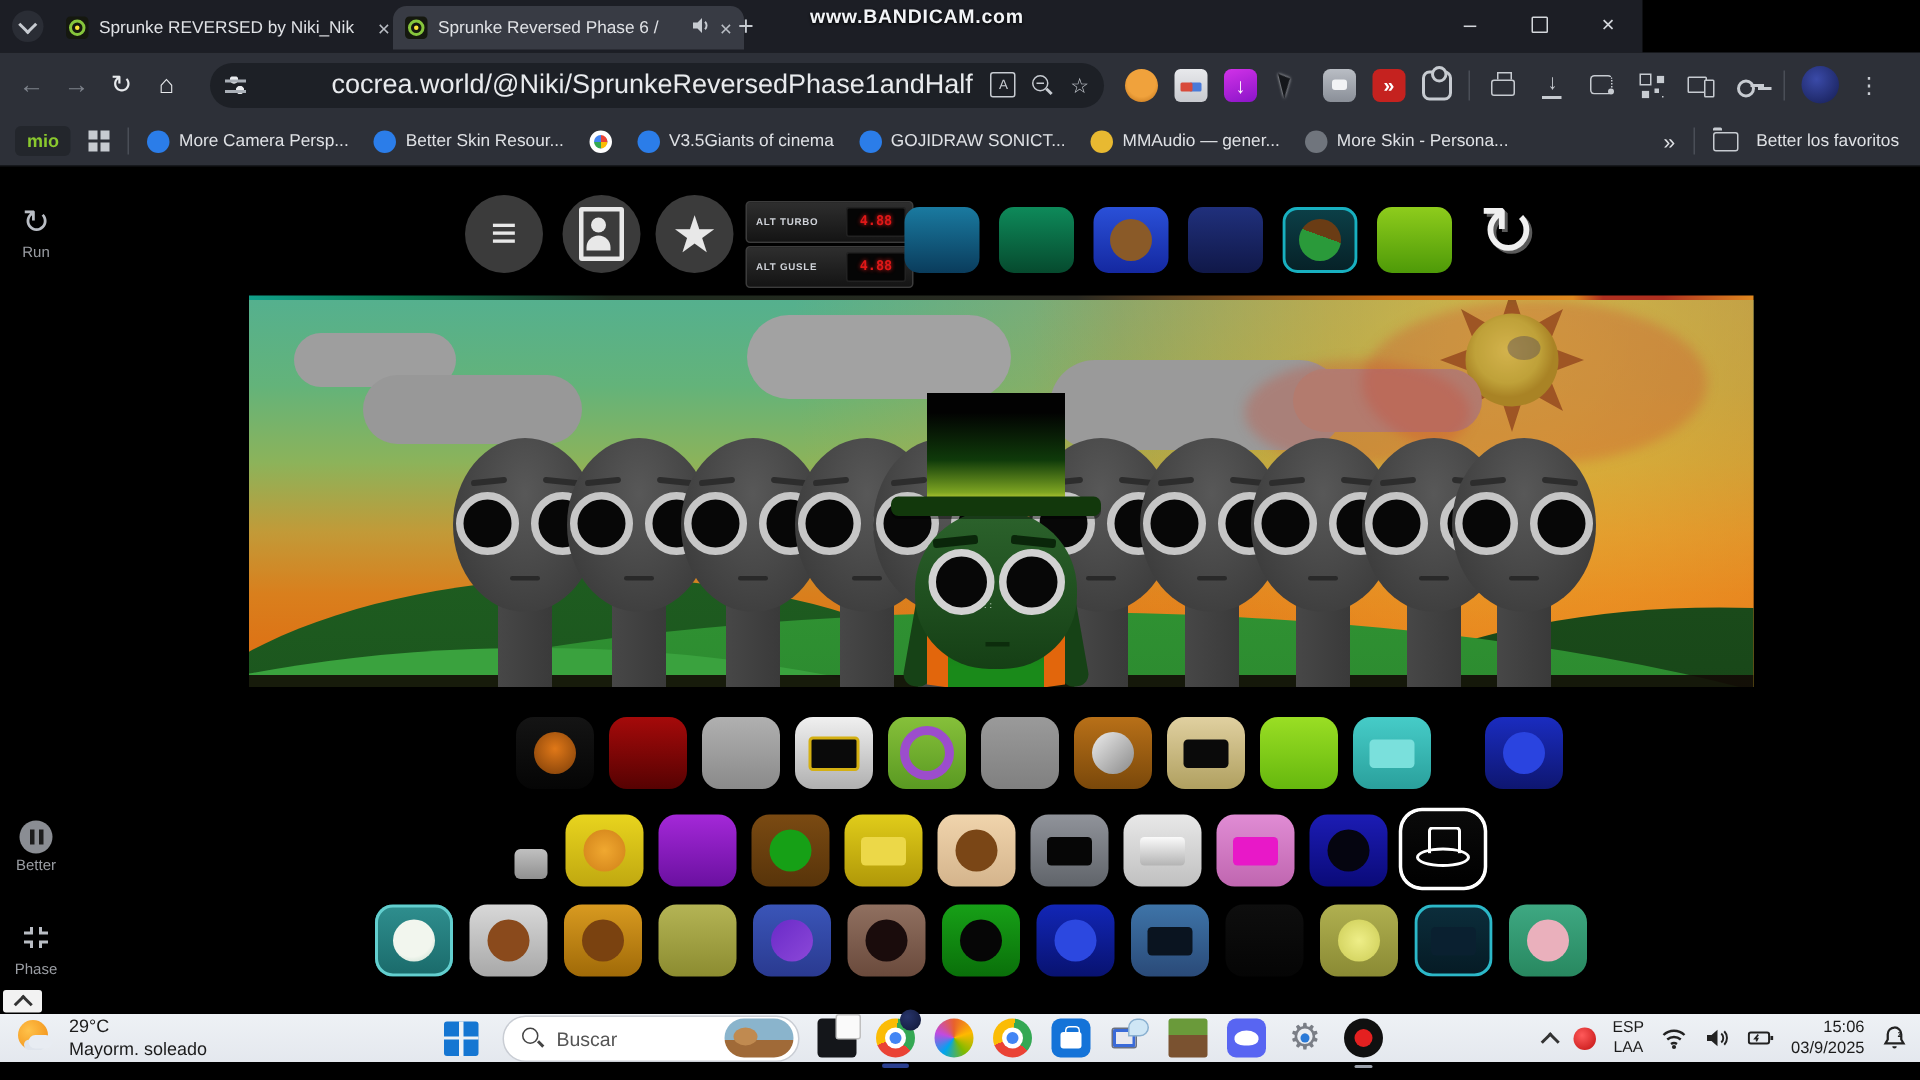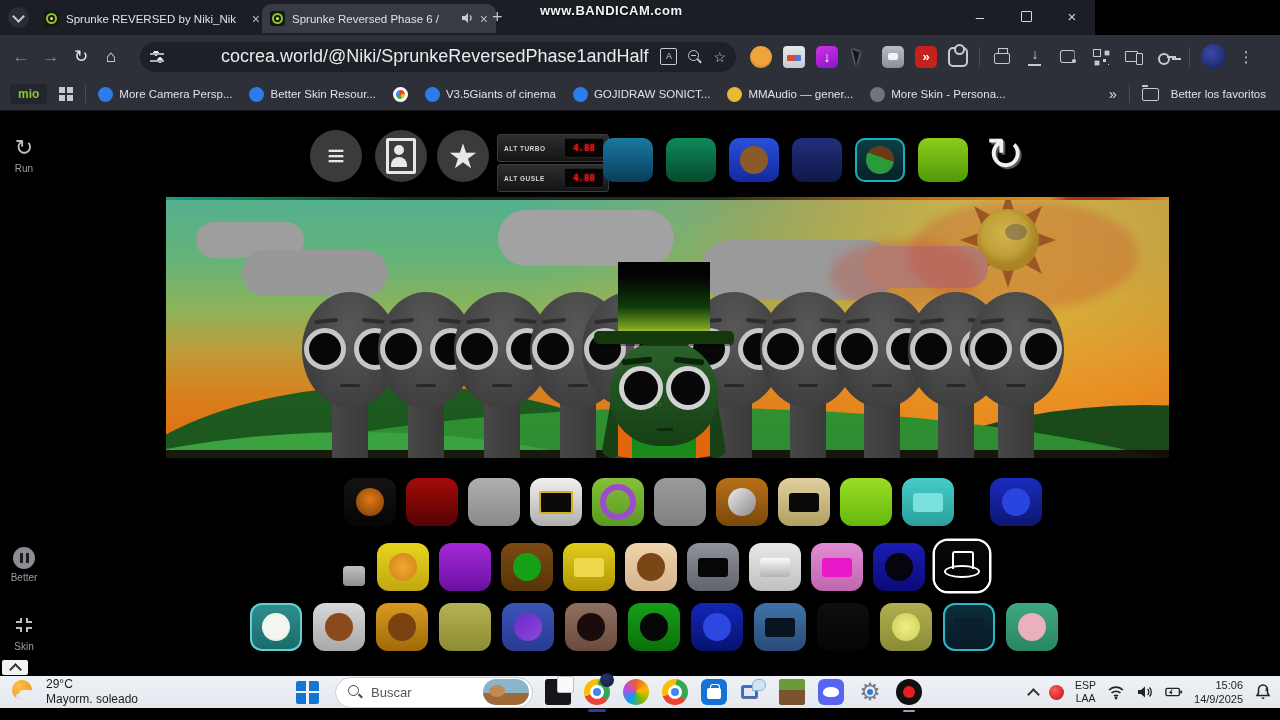--- a/index.html
+++ b/index.html
@@ -326,21 +326,21 @@
       <span class="side-ico">
         <svg width="18" height="16" viewBox="0 0 18 16">
             <g stroke="#b9bdc4" stroke-width="2" fill="none">
               <path d="M6 1 L6 5 L1 5"></path>
               <path d="M12 1 L12 5 L17 5"></path>
               <path d="M6 15 L6 11 L1 11"></path>
               <path d="M12 15 L12 11 L17 11"></path>
             </g>
           </svg>
       </span>
-      <span>Skin</span>
+      <span>Phase</span>
     </div>
     <div id="chevbox">
         <span class="chev"></span>
       </div>
 
     <div class="gcirc" style="left:310px">
         <span style="font-size:30px;font-weight:bold">≡</span>
       </div>
     <div class="gcirc" style="left:375px">
         <span class="portrait-ico"></span>
@@ -686,21 +686,21 @@
           <polygon points="2,7 5,7 9,3.5 9,14.5 5,11 2,11" fill="#222"></polygon>
           <path d="M11.5 6 a4 4 0 0 1 0 6 M13.5 4.5 a6.5 6.5 0 0 1 0 9" stroke="#222" stroke-width="1.3" fill="none"></path>
         </svg>
       <svg class="trayico" viewBox="0 0 20 18">
           <rect x="1" y="5" width="15" height="8" rx="1.5" fill="none" stroke="#222" stroke-width="1.5"></rect>
           <rect x="17" y="7.5" width="2" height="3" fill="#222"></rect>
           <path d="M8 6.5 L5.5 9.5 h2 L6.5 11.5" stroke="#222" stroke-width="1.2" fill="none"></path>
         </svg>
       <span class="clock">
         <div>15:06</div>
-        <div>14/9/2025</div>
+        <div>03/9/2025</div>
       </span>
       <svg class="bellz" viewBox="0 0 18 18">
           <path d="M9 2 a4.5 4.5 0 0 0-4.5 4.5 V10 L3 12.5 h12 L13.5 10 V6.5 A4.5 4.5 0 0 0 9 2z" fill="none" stroke="#222" stroke-width="1.5"></path>
           <path d="M7.5 14.5 a1.5 1.5 0 0 0 3 0" fill="#222"></path>
           <text x="11" y="8" font-size="6" fill="#222" font-weight="bold">z</text>
         </svg>
     </div>
   </div>
 </div>
 

